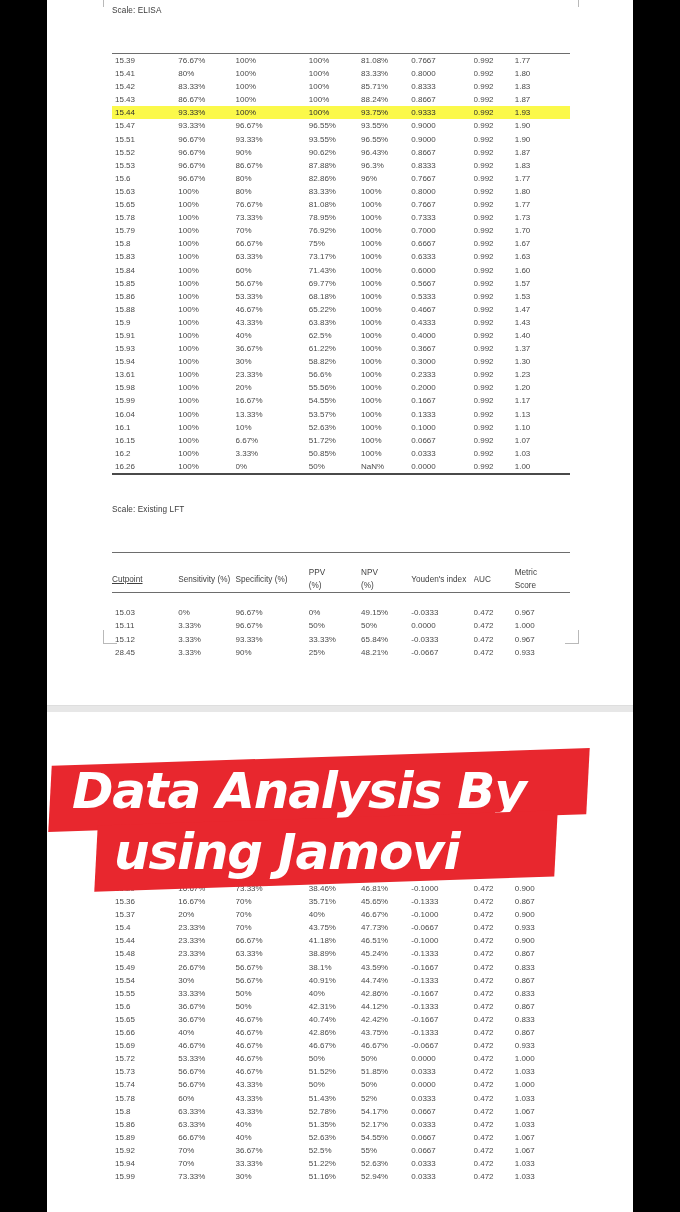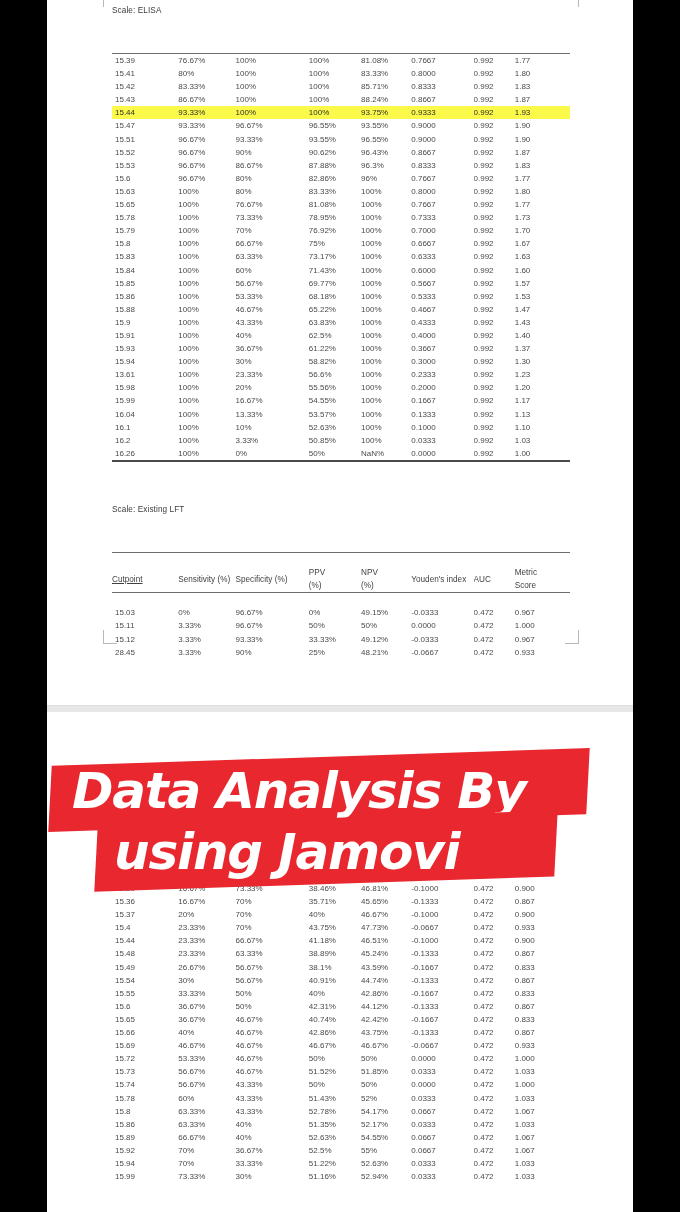--- a/index.html
+++ b/index.html
@@ -470,20 +470,30 @@
             </tr>
             <tr>
               <td class="c-cut">16.1</td>
               <td class="c-sens">100%</td>
               <td class="c-spec">10%</td>
               <td class="c-ppv">52.63%</td>
               <td class="c-npv">100%</td>
               <td class="c-you">0.1000</td>
               <td class="c-auc">0.992</td>
               <td class="c-met">1.10</td>
+            </tr>
+            <tr>
+              <td class="c-cut">16.15</td>
+              <td class="c-sens">100%</td>
+              <td class="c-spec">6.67%</td>
+              <td class="c-ppv">51.72%</td>
+              <td class="c-npv">100%</td>
+              <td class="c-you">0.0667</td>
+              <td class="c-auc">0.992</td>
+              <td class="c-met">1.07</td>
             </tr>
             <tr>
               <td class="c-cut">16.2</td>
               <td class="c-sens">100%</td>
               <td class="c-spec">3.33%</td>
               <td class="c-ppv">50.85%</td>
               <td class="c-npv">100%</td>
               <td class="c-you">0.0333</td>
               <td class="c-auc">0.992</td>
               <td class="c-met">1.03</td>
@@ -566,21 +576,21 @@
               <td class="c-npv">50%</td>
               <td class="c-you">0.0000</td>
               <td class="c-auc">0.472</td>
               <td class="c-met">1.000</td>
             </tr>
             <tr>
               <td class="c-cut">15.12</td>
               <td class="c-sens">3.33%</td>
               <td class="c-spec">93.33%</td>
               <td class="c-ppv">33.33%</td>
-              <td class="c-npv">49.12%</td>
+              <td class="c-npv">65.84%</td>
               <td class="c-you">-0.0333</td>
               <td class="c-auc">0.472</td>
               <td class="c-met">0.967</td>
             </tr>
             <tr>
               <td class="c-cut">28.45</td>
               <td class="c-sens">3.33%</td>
               <td class="c-spec">90%</td>
               <td class="c-ppv">25%</td>
               <td class="c-npv">48.21%</td>

